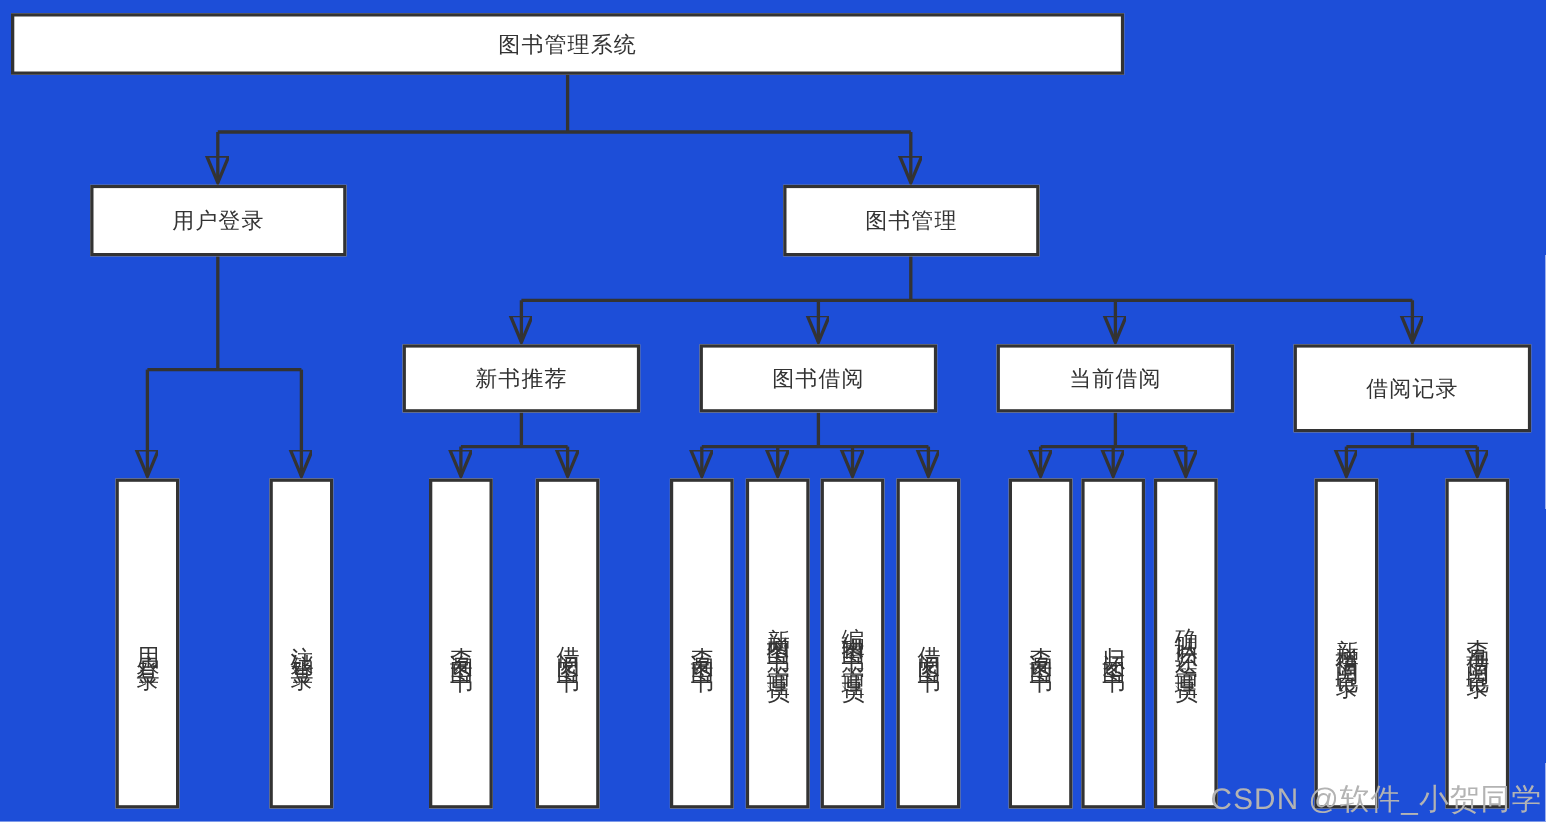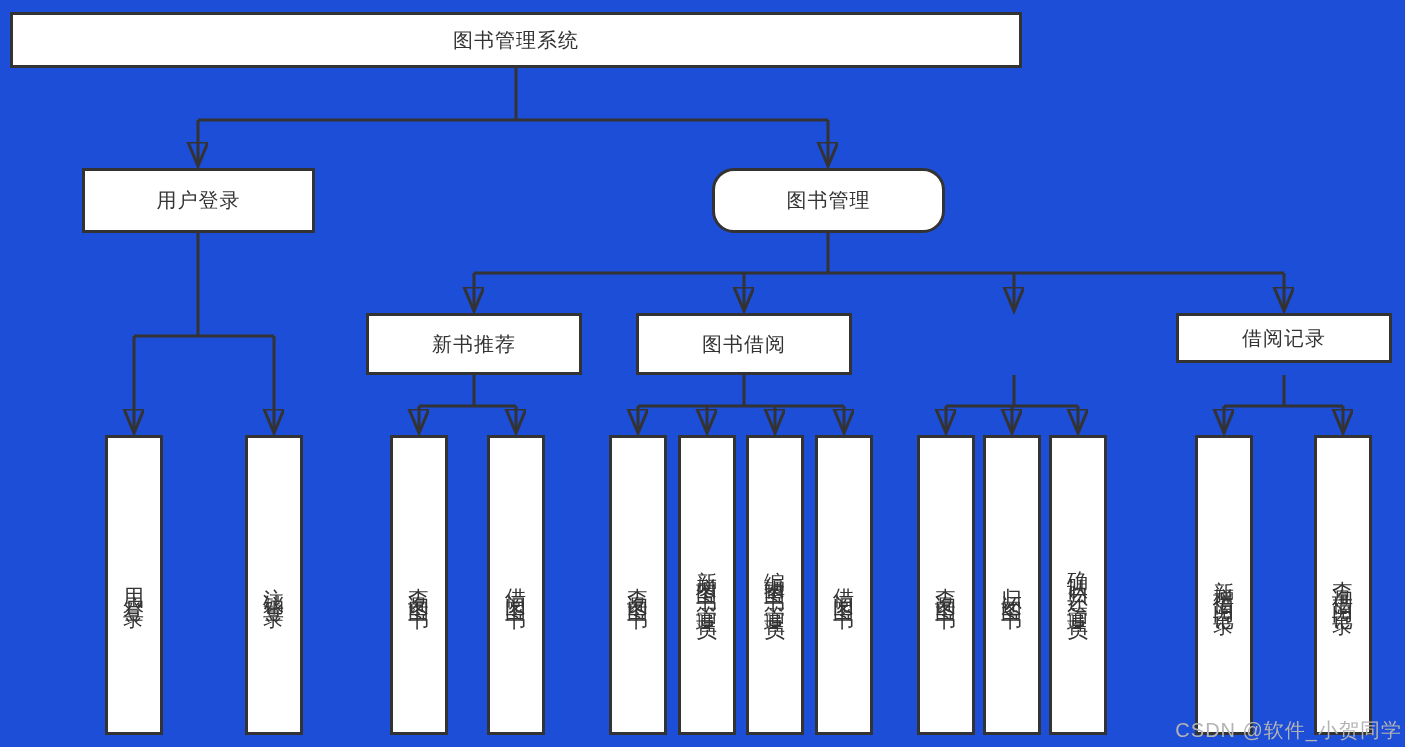--- a/index.html
+++ b/index.html
@@ -42,21 +42,21 @@
     writing-mode: vertical-rl;
     text-orientation: mixed;
     font-size: 21px;
     letter-spacing: 7px;
     line-height: 1;
   }
   .watermark {
     position: absolute;
     right: 3px;
     bottom: 3px;
-    font-size: 20px;
+    font-size: 27px;
     color: #b3b3b3;
     letter-spacing: 1px;
     white-space: nowrap;
     z-index: 5;
   }
 </style>
 </head>
 <body>
 
 <div class="stage">
@@ -109,31 +109,34 @@
     <line x1="1343" y1="406" x2="1343" y2="433" marker-end="url(#arrow)"></line>
   </svg>
 
   <div class="box" style="left:10px; top:12px; width:1012px; height:56px;">
     <span class="hlabel">图书管理系统</span>
   </div>
 
   <div class="box" style="left:82px; top:168px; width:233px; height:65px;">
     <span class="hlabel">用户登录</span>
   </div>
-  <div class="box" style="left:712px; top:168px; width:233px; height:65px;border-radius:22px;">
+  <div class="box" style="left:712px; top:168px; width:233px; height:65px;">
     <span class="hlabel">图书管理</span>
   </div>
 
   <div class="box" style="left:366px; top:313px; width:216px; height:62px;align-items:center;">
     <span class="hlabel">新书推荐</span>
   </div>
   <div class="box" style="left:636px; top:313px; width:216px; height:62px;">
     <span class="hlabel">图书借阅</span>
   </div>
-  <div class="box" style="left:1176px; top:313px; width:216px; height:50px;font-family:Liberation Serif, serif;">
+  <div class="box" style="left:906px; top:313px; width:216px; height:62px;">
+    <span class="hlabel">当前借阅</span>
+  </div>
+  <div class="box" style="left:1176px; top:313px; width:216px; height:80px;font-family:Liberation Serif, serif;">
     <span class="hlabel">借阅记录</span>
   </div>
 
   <div class="box leaf" style="left:105px; top:435px; width:58px; height:300px;">
     <span>用户登录</span>
   </div>
   <div class="box leaf" style="left:245px; top:435px; width:58px; height:300px;">
     <span>注销登录</span>
   </div>
 

